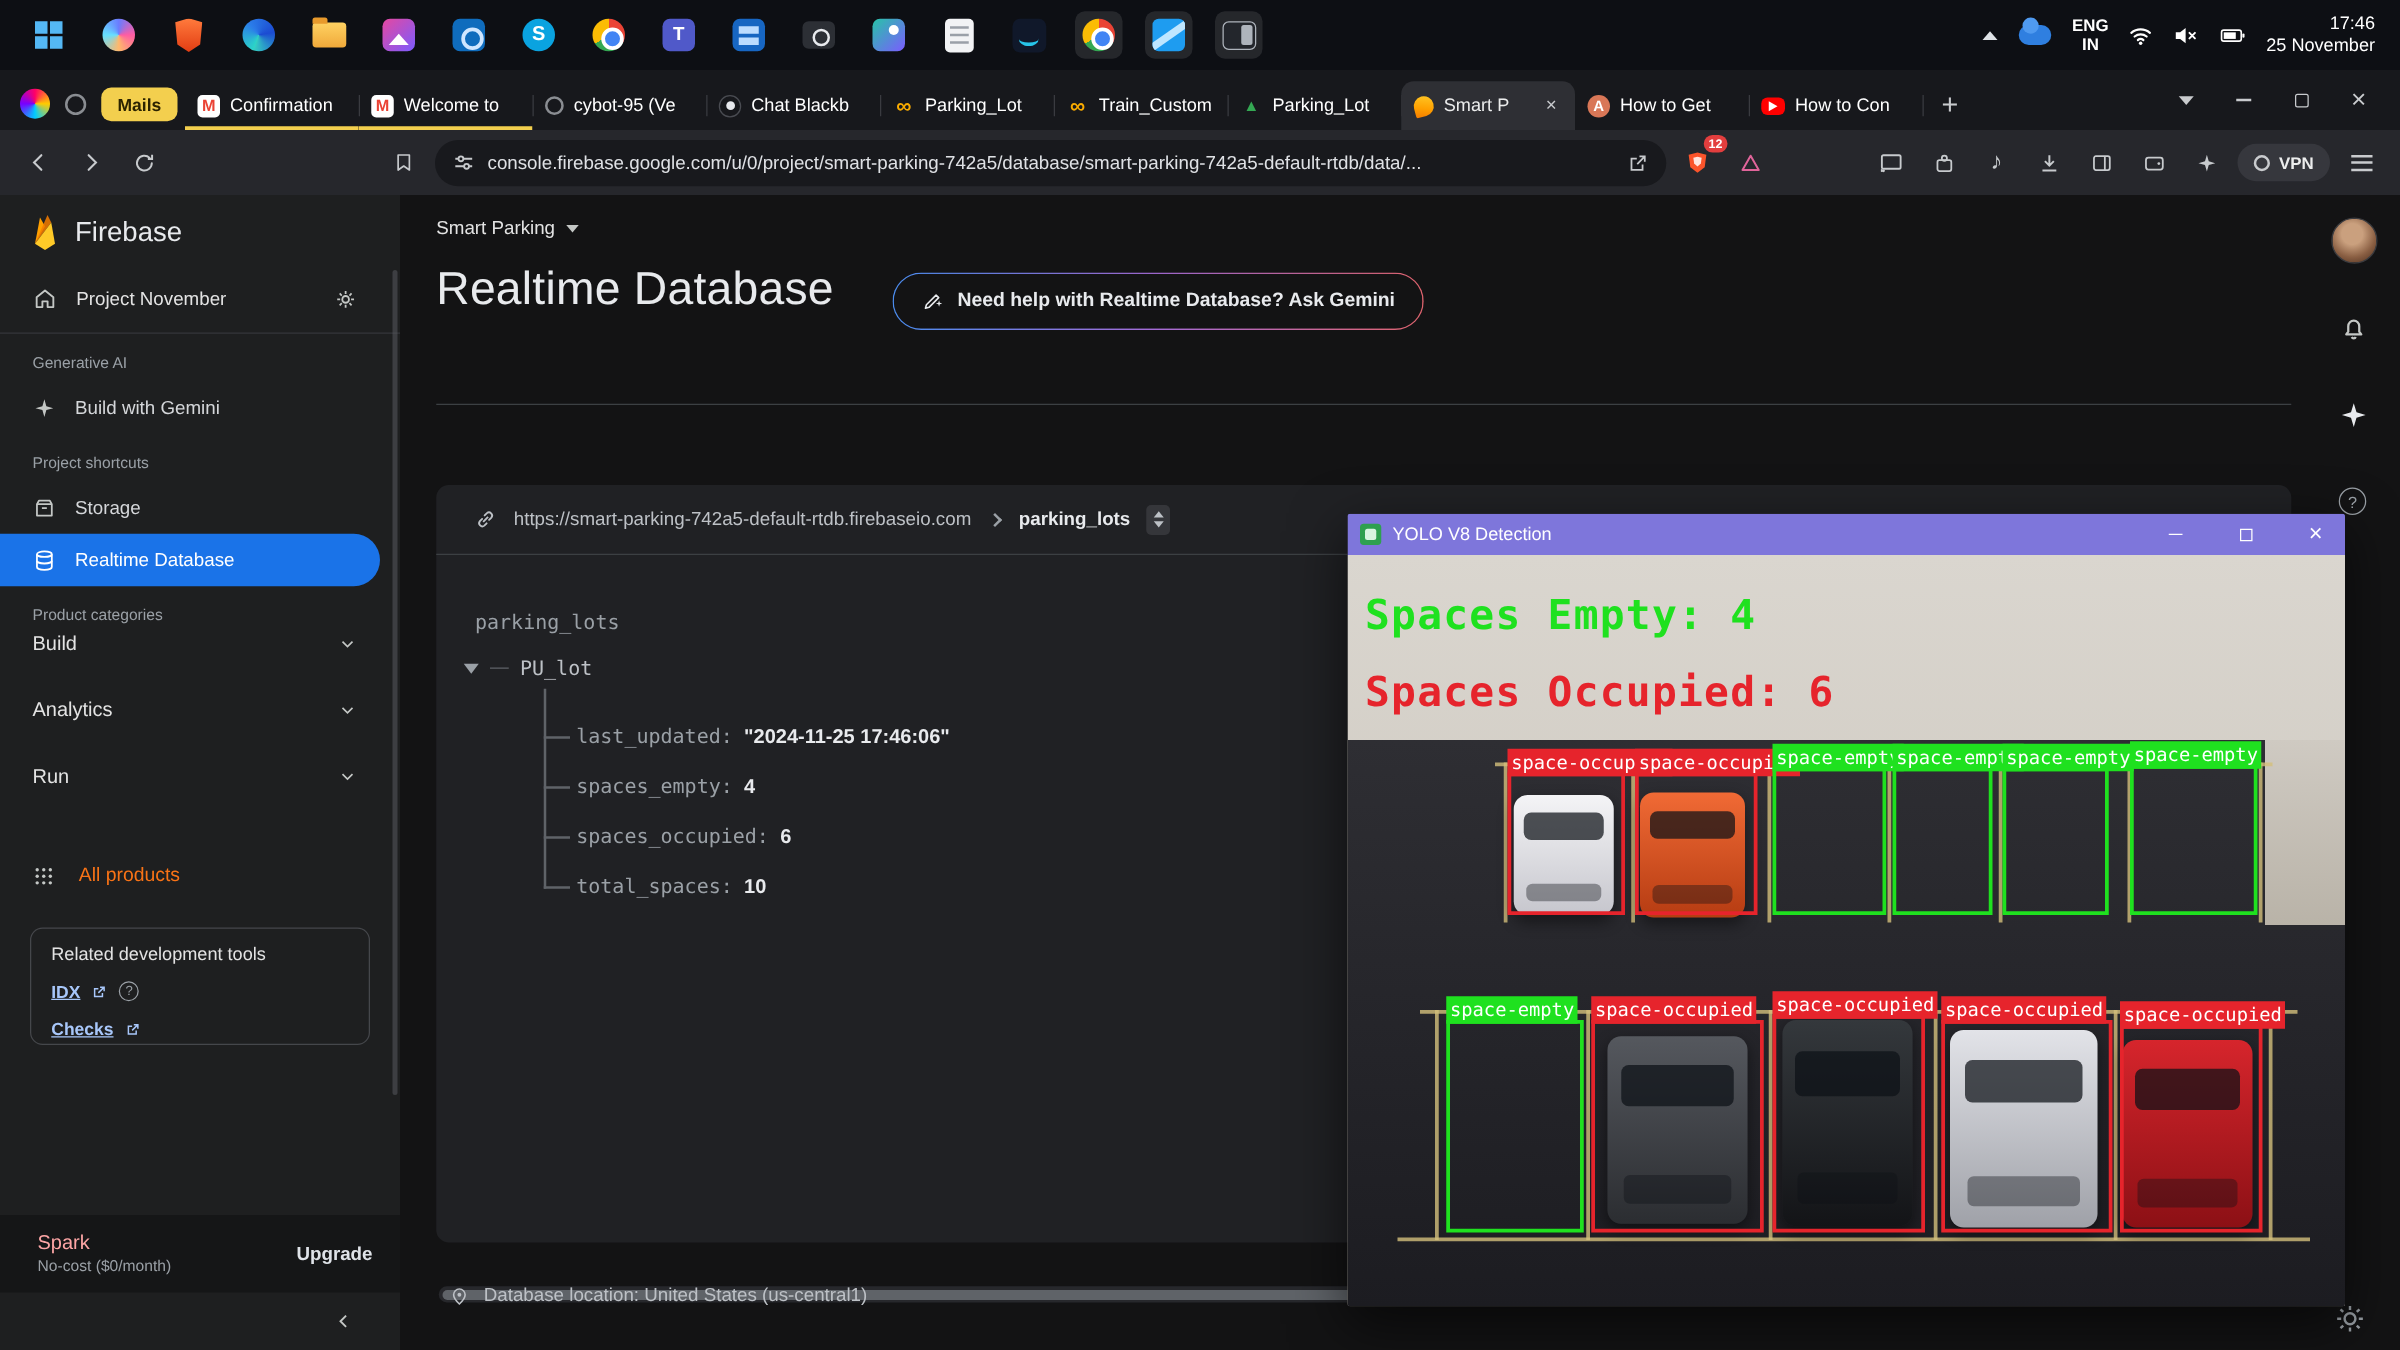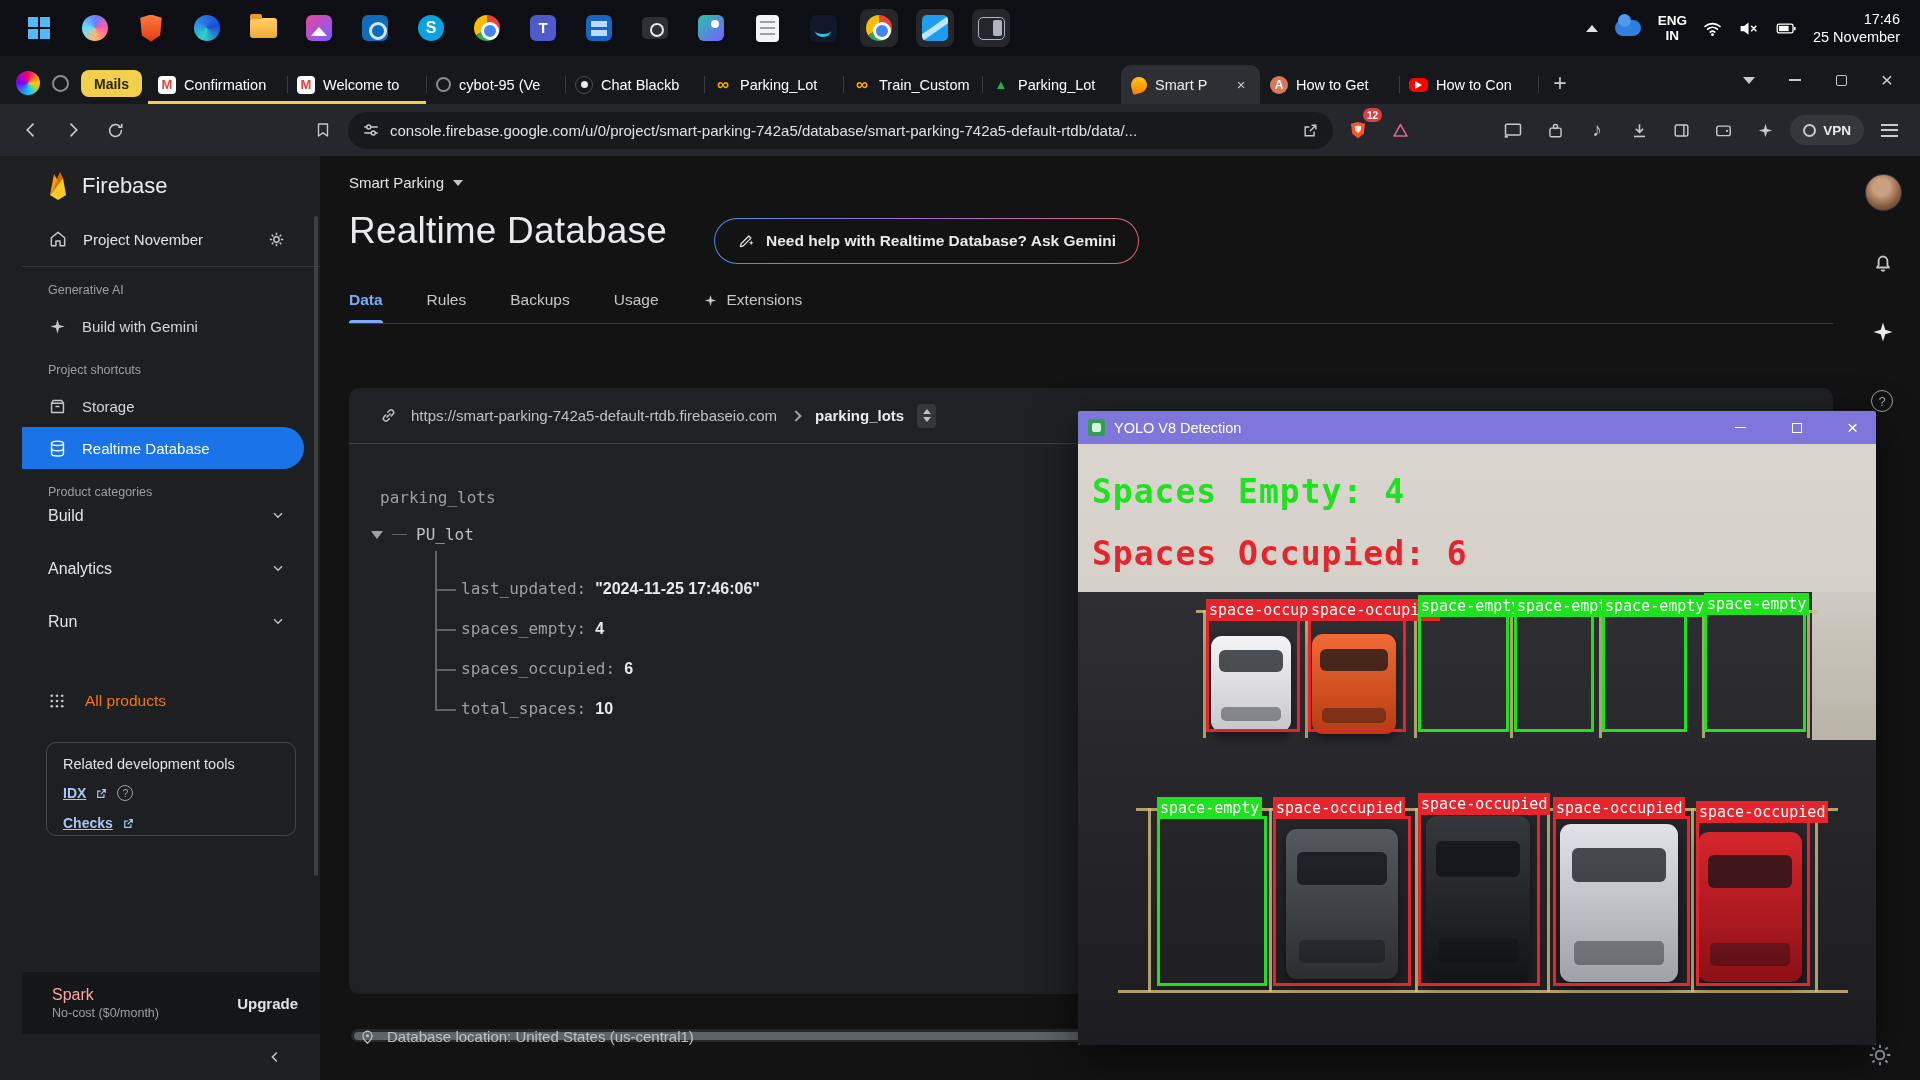--- a/index.html
+++ b/index.html
@@ -99,21 +99,21 @@
   .badge { position:absolute; top:-5px; right:-7px; background:#e33e3e; color:#fff; font-size:10px; font-weight:bold; border-radius:8px; padding:1.5px 4px; }
   .spacer-170 { width:158px; flex:none; }
   .flexspace { flex:1; }
   .vpn-pill { height:30px; border-radius:15px; background:#36373d; display:flex; align-items:center; gap:7px; padding:0 13px; color:#eceded; font-size:13.5px; font-weight:bold; flex:none; }
   .vpn-dot { width:13px; height:13px; border-radius:50%; border:2.5px solid #c9cbce; }
   .menu-lines { display:flex; flex-direction:column; gap:3.5px; }
   .menu-lines i { width:17px; height:2px; background:#c9cbce; display:block; }
 
   
   .page { position:absolute; top:156px; left:0; right:0; bottom:0; background:#131314; }
-  .fb-sidebar { position:absolute; top:0; left:0; bottom:0; width:320px; background:#1e1f20; display:flex; flex-direction:column;padding-left:22px; }
+  .fb-sidebar { position:absolute; top:0; left:0; bottom:0; width:320px; background:#1e1f20; display:flex; flex-direction:column; }
   .logo-row { height:60px; display:flex; align-items:center; padding-left:24px; gap:12px; flex:none; }
   .brand { font-size:22px; color:#e8eaed; }
   .po-row { height:46px; display:flex; align-items:center; padding:0 0 0 26px; gap:15px; font-size:15px; color:#e3e3e3; flex:none; }
   .po-gear { margin-left:auto; margin-right:34px; }
   .sb-divider { height:1px; background:#35363a; margin:4px 0 0; flex:none; }
   .sb-label { padding:16px 26px 8px; font-size:12.5px; color:#9aa0a6; flex:none; }
   .sb-item { height:42px; display:flex; align-items:center; gap:15px; padding-left:26px; font-size:15px; color:#d5d7da; margin-right:16px; border-radius:0 21px 21px 0; flex:none; }
   .sb-item.active { background:#1a73e8; color:#fff; }
   .sb-cat { height:53px; display:flex; align-items:flex-start; padding:0 34px 0 26px; font-size:16px; color:#e3e3e3; flex:none; }
   .sb-cat .chev { margin-left:auto; }
@@ -610,42 +610,20 @@
       <div class="h1" data-interactable="false">Realtime Database</div>
       <div class="gemini" data-interactable="true">
         <span data-interactable="false">
             <svg width="18" height="18" viewBox="0 0 24 24">
               <path d="M4.5 19.5l1-3.8L15.8 5.4l2.8 2.8L8.3 18.5z" stroke="#e8eaed" stroke-width="1.7" fill="none" stroke-linejoin="round"></path>
               <path d="M19 11l.8 2.6L22.4 14.4l-2.6.8L19 17.8l-.8-2.6-2.6-.8 2.6-.8z" fill="#e8eaed"></path>
             </svg>
           </span>
         <span data-interactable="false">Need help with Realtime Database? Ask Gemini</span>
       </div>
-      <div class="fb-tabs" data-interactable="false">
-        <div class="fb-tab active" data-interactable="true">
-            <span data-interactable="false">Data</span>
-          </div>
-        <div class="fb-tab" data-interactable="true">
-            <span data-interactable="false">Rules</span>
-          </div>
-        <div class="fb-tab" data-interactable="true">
-            <span data-interactable="false">Backups</span>
-          </div>
-        <div class="fb-tab" data-interactable="true">
-            <span data-interactable="false">Usage</span>
-          </div>
-        <div class="fb-tab" data-interactable="true">
-          <span data-interactable="false">
-              <svg width="15" height="15" viewBox="0 0 24 24">
-                <path d="M12 3l2 7 7 2-7 2-2 7-2-7-7-2 7-2z" fill="#c4c7c5"></path>
-              </svg>
-            </span>
-          <span data-interactable="false">Extensions</span>
-        </div>
-      </div>
       <div class="main-divider" data-interactable="false"></div>
 
       <div class="panel" data-interactable="false">
         <div class="panel-toolbar" data-interactable="false">
           <span data-interactable="false">
               <svg width="19" height="19" viewBox="0 0 24 24">
                 <path d="M9.5 14.5l5-5" stroke="#bdc1c6" stroke-width="1.9"></path>
                 <path d="M8.5 11.5l-2.3 2.3a3.2 3.2 0 0 0 4.5 4.5l2.3-2.3M15.5 12.5l2.3-2.3a3.2 3.2 0 0 0-4.5-4.5L11 8" stroke="#bdc1c6" stroke-width="1.9" fill="none" stroke-linecap="round"></path>
               </svg>
             </span>

